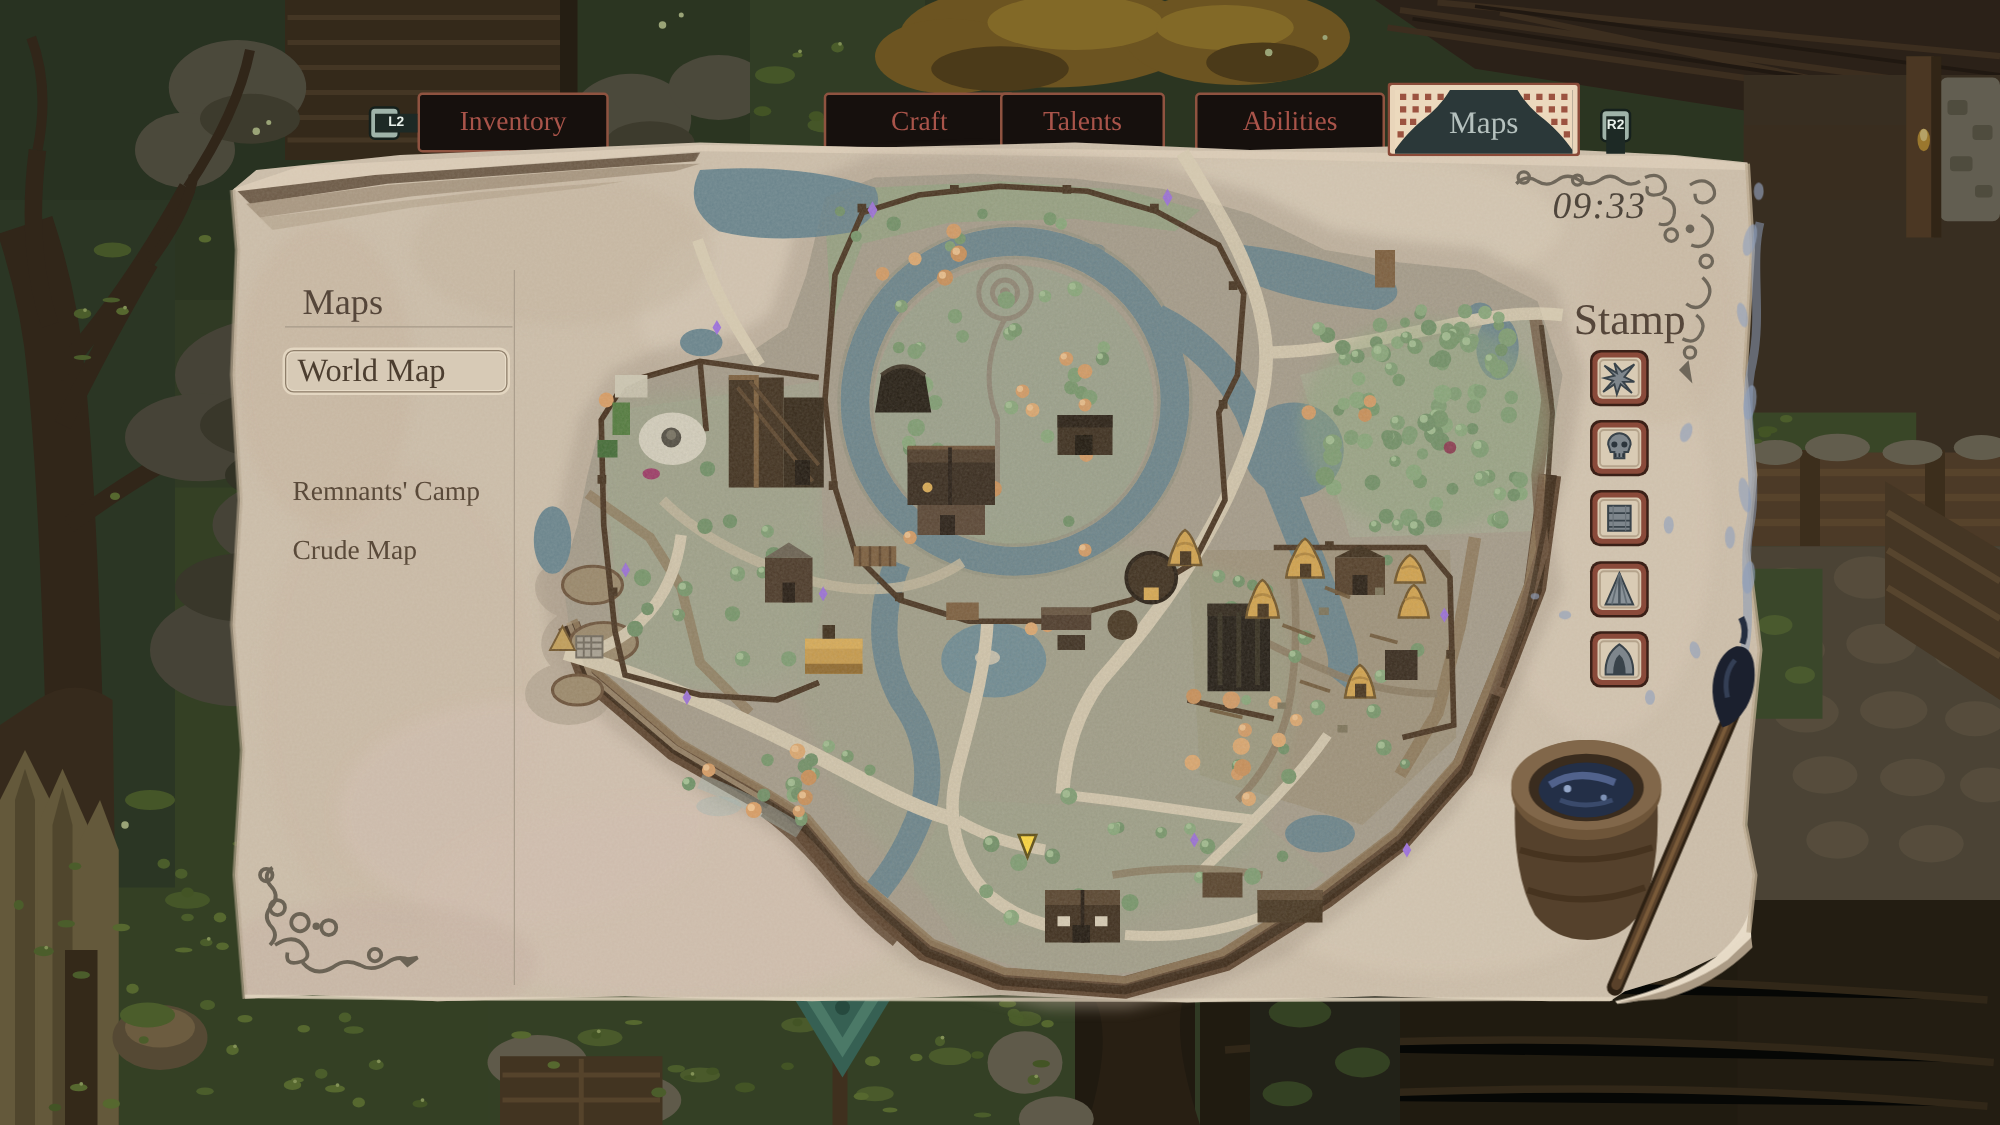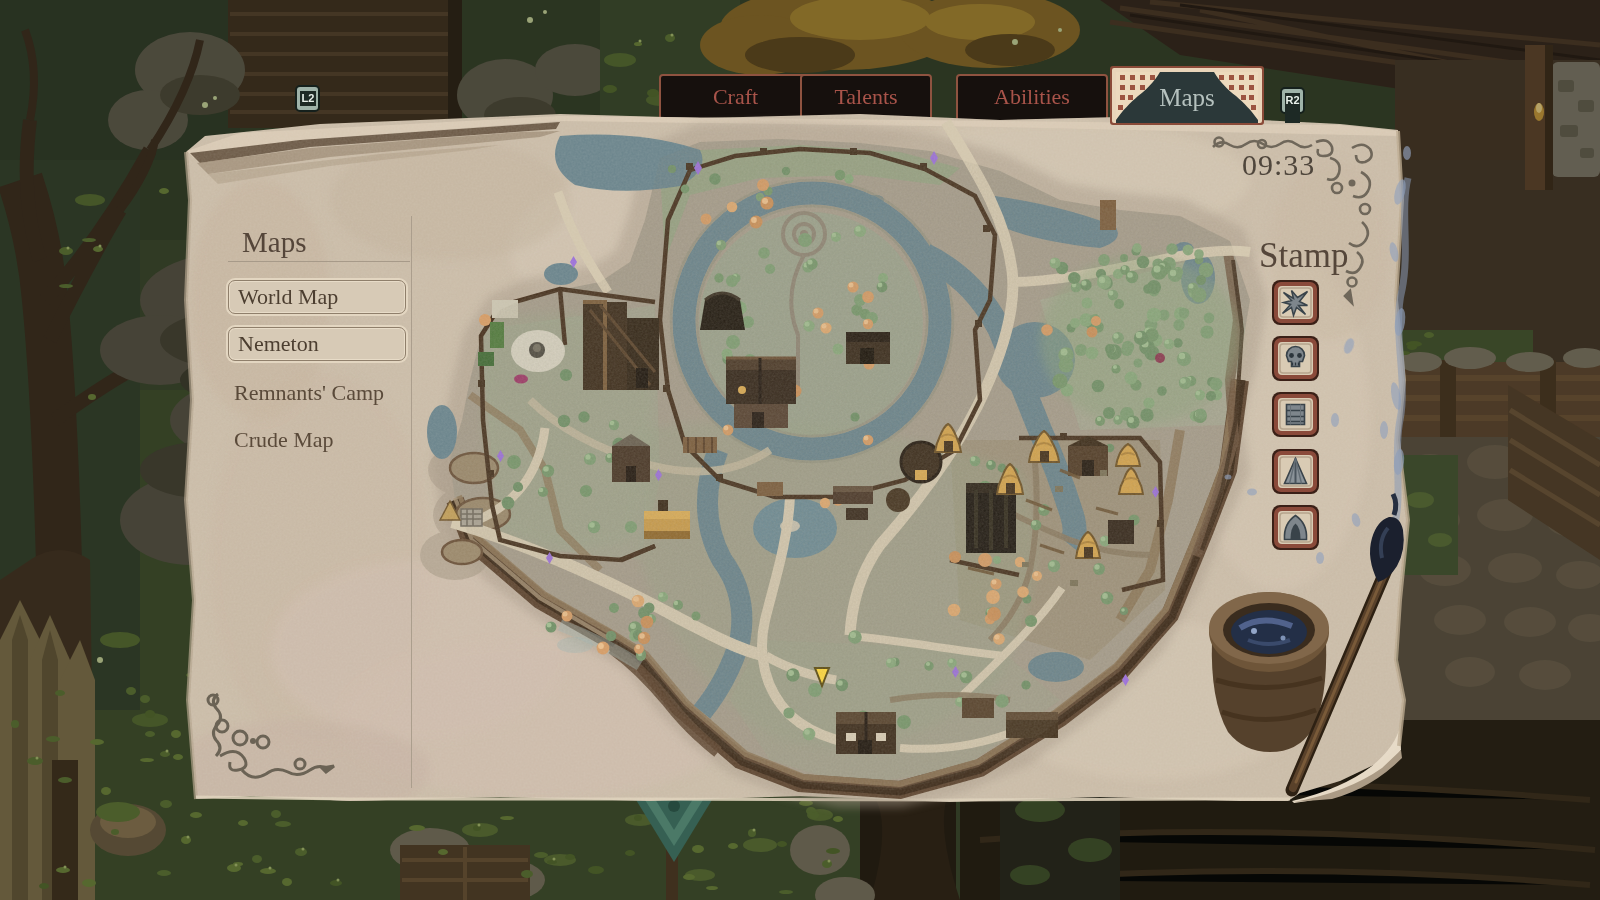--- a/index.html
+++ b/index.html
@@ -4,21 +4,21 @@
 <style>
 html,body{margin:0;padding:0;width:1600px;height:900px;overflow:hidden;background:#3a4429;
 font-family:"Liberation Serif",serif;}
 #stage{position:absolute;left:0;top:0;width:1600px;height:900px;}
 .abs{position:absolute;}
 .tab{position:absolute;top:74px;height:48px;background:#16100d;border:2px solid #8f5340;
 border-radius:4px;box-sizing:border-box;color:#a9544a;text-align:center;
 line-height:42px;font-size:22px;}
 .btn{position:absolute;left:228px;width:178px;height:34px;background:#d7cab6;
 border:1px solid #8f7f6b;border-radius:7px;box-sizing:border-box;
-box-shadow:0 0 0 2px #e3d6c1, inset 0 0 0 1px #e8dcc8;color:#4c3e30;font-size:22px;
+box-shadow:0 0 0 2px #e3d6c1, inset 0 0 0 1px #e8dcc8;color:#4c3e30;font-size:26px;
 line-height:31px;padding-left:9px;}
 .mtxt{position:absolute;color:#5a4a3a;font-size:22px;}
 </style>
 </head>
 <body>
 <div id="stage">
 
 <svg class="abs" width="1600" height="900" viewBox="0 0 1600 900" style="left:0;top:0">
   <rect width="1600" height="900" fill="#39452a"></rect>
 
@@ -1090,20 +1090,21 @@
 <g>
   <path d="M1292,790 L1386,570" stroke="#2e2113" stroke-width="13" stroke-linecap="round"></path>
   <path d="M1293,788 L1386,570" stroke="#59412a" stroke-width="8" stroke-linecap="round"></path>
   <path d="M1296,782 L1384,574" stroke="#795a39" stroke-width="3" stroke-linecap="round"></path>
   <path d="M1378,582 Q1366,558 1372,538 Q1377,521 1389,517 Q1400,516 1403,530 Q1406,550 1397,566 Q1389,579 1378,582 Z" fill="#1b202e"></path>
   <path d="M1382,558 Q1378,540 1388,528" stroke="#343f55" stroke-width="4" fill="none"></path>
   <path d="M1394,515 Q1398,504 1393,494" stroke="#252e40" stroke-width="5" fill="none"></path>
 </g>
 </svg>
 
+<div class="tab" style="left:334px;width:153px;">Inventory</div>
 <div class="tab" style="left:659px;width:153px;">Craft</div>
 <div class="tab" style="left:800px;width:132px;">Talents</div>
 <div class="tab" style="left:956px;width:152px;">Abilities</div>
 
 <div class="abs" style="left:1110px;top:66px;width:154px;height:59px;z-index:3;">
 <svg width="154" height="59" viewBox="0 0 154 59">
   <rect x="0" y="0" width="154" height="59" rx="3" fill="#8a4a38"></rect>
   <rect x="2" y="2" width="150" height="55" rx="2" fill="#e9d5ba"></rect>
   <rect x="6" y="6" width="142" height="51" fill="#2b3839"></rect>
 
@@ -1131,35 +1132,34 @@
           <rect x="119" y="19" width="5" height="5"></rect>
     <rect x="139" y="29" width="5" height="5"></rect>
           <rect x="131" y="29" width="5" height="5"></rect>
     <rect x="141" y="39" width="5" height="5"></rect>
   </g>
   <text x="77" y="40" text-anchor="middle" fill="#b5c1be" font-size="25" font-family="Liberation Serif,serif">Maps</text>
 </svg>
 </div>
 
 <div class="abs" style="left:295px;top:85px;width:25px;height:27px;background:#9fb3a9;border:2px solid #15201c;border-radius:5px;box-sizing:border-box;z-index:3;">
- <div style="position:absolute;left:3px;top:4px;width:16px;height:15px;background:#1d2925;color:#e8f0ea;font-size:11px;font-weight:bold;text-align:center;line-height:15px;font-family:'Liberation Sans',sans-serif;">L2</div>
+ <div style="position:absolute;left:3px;top:4px;width:34px;height:15px;background:#1d2925;color:#e8f0ea;font-size:11px;font-weight:bold;text-align:center;line-height:15px;font-family:'Liberation Sans',sans-serif;">L2</div>
 </div>
 <div class="abs" style="left:1280px;top:87px;width:25px;height:27px;background:#9fb3a9;border:2px solid #15201c;border-radius:5px;box-sizing:border-box;z-index:3;">
  <div style="position:absolute;left:3px;top:4px;width:15px;height:30px;background:#1d2925;color:#e8f0ea;font-size:11px;font-weight:bold;text-align:center;line-height:15px;font-family:'Liberation Sans',sans-serif;">R2</div>
 </div>
 
 <div class="abs" style="left:242px;top:226px;color:#55463a;font-size:29px;z-index:3;">Maps</div>
 <div class="abs" style="left:228px;top:261px;width:182px;height:1px;background:#a79a89;z-index:3;"></div>
 <div class="abs" style="left:411px;top:216px;width:1px;height:572px;background:#ab9e8d;z-index:3;"></div>
 <div class="btn" style="top:280px;z-index:3;">World Map</div>
-<div class="btn" style="top:327px;z-index:3;">Nemeton</div>
 <div class="mtxt" style="left:234px;top:380px;z-index:3;">Remnants' Camp</div>
 <div class="mtxt" style="left:234px;top:427px;z-index:3;">Crude Map</div>
 
-<div class="abs" style="left:1242px;top:148px;color:#4f463c;font-size:30px;letter-spacing:1px;z-index:3;">09:33</div>
+<div class="abs" style="left:1242px;top:148px;color:#4f463c;font-size:30px;letter-spacing:1px;z-index:3;font-style:italic;">09:33</div>
 <div class="abs" style="left:1259px;top:236px;color:#55463a;font-size:35px;z-index:3;">Stamp</div>
 
 <svg class="abs" width="60" height="290" viewBox="0 0 60 290" style="left:1270px;top:276px;z-index:3;">
 <defs>
 <g id="frame">
   <rect x="0" y="0" width="47" height="45" rx="8" fill="#3a2017"></rect>
   <rect x="2" y="2" width="43" height="41" rx="7" fill="#8a4a3a"></rect>
   <rect x="6" y="6" width="35" height="33" rx="4" fill="#d9cbb4"></rect>
   <rect x="8" y="8" width="31" height="29" rx="3" fill="none" stroke="#b5a48c" stroke-width="1.5"></rect>
 </g>

